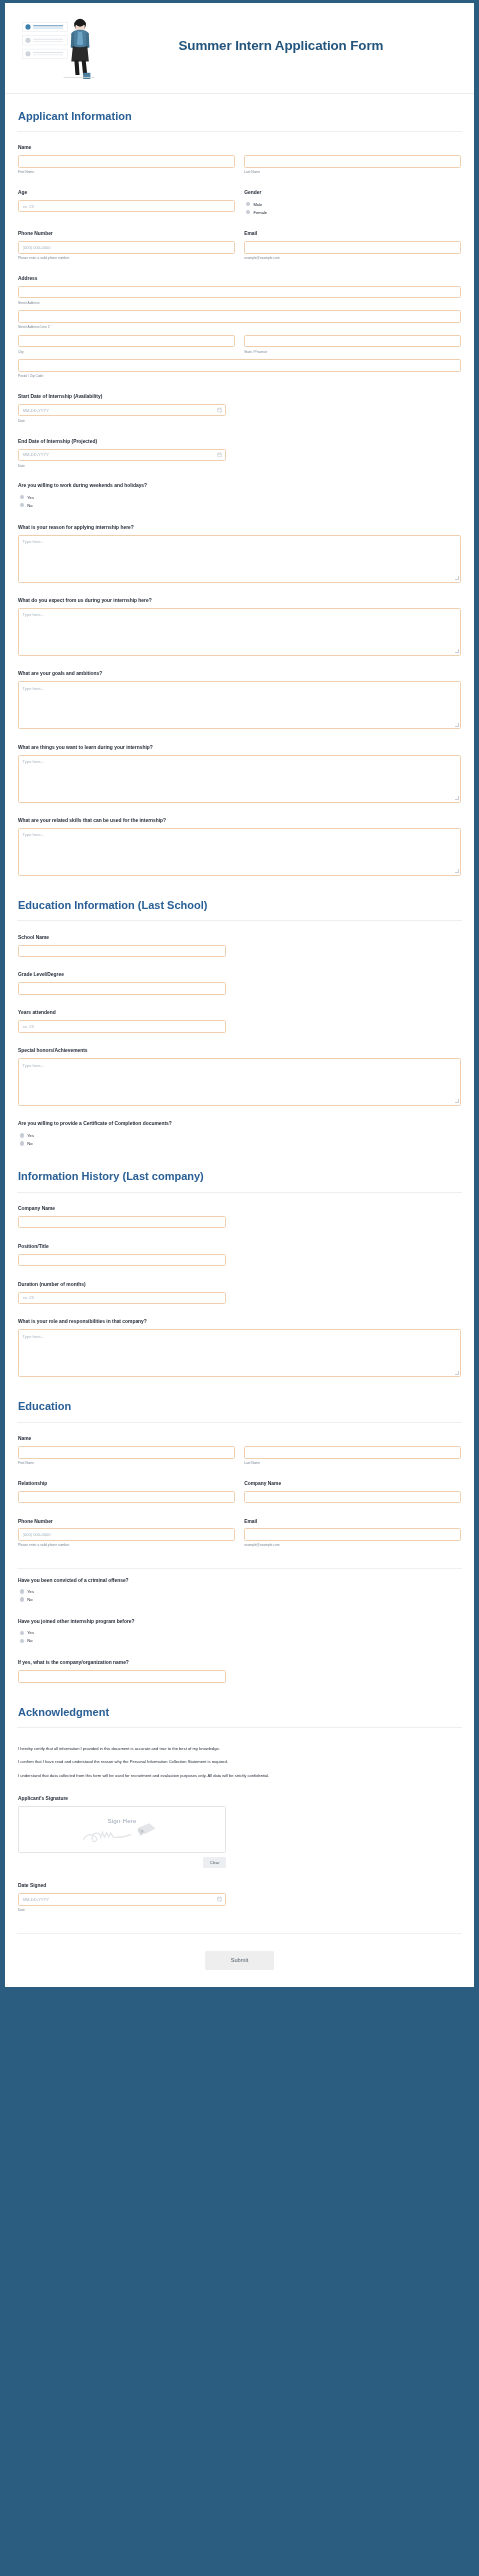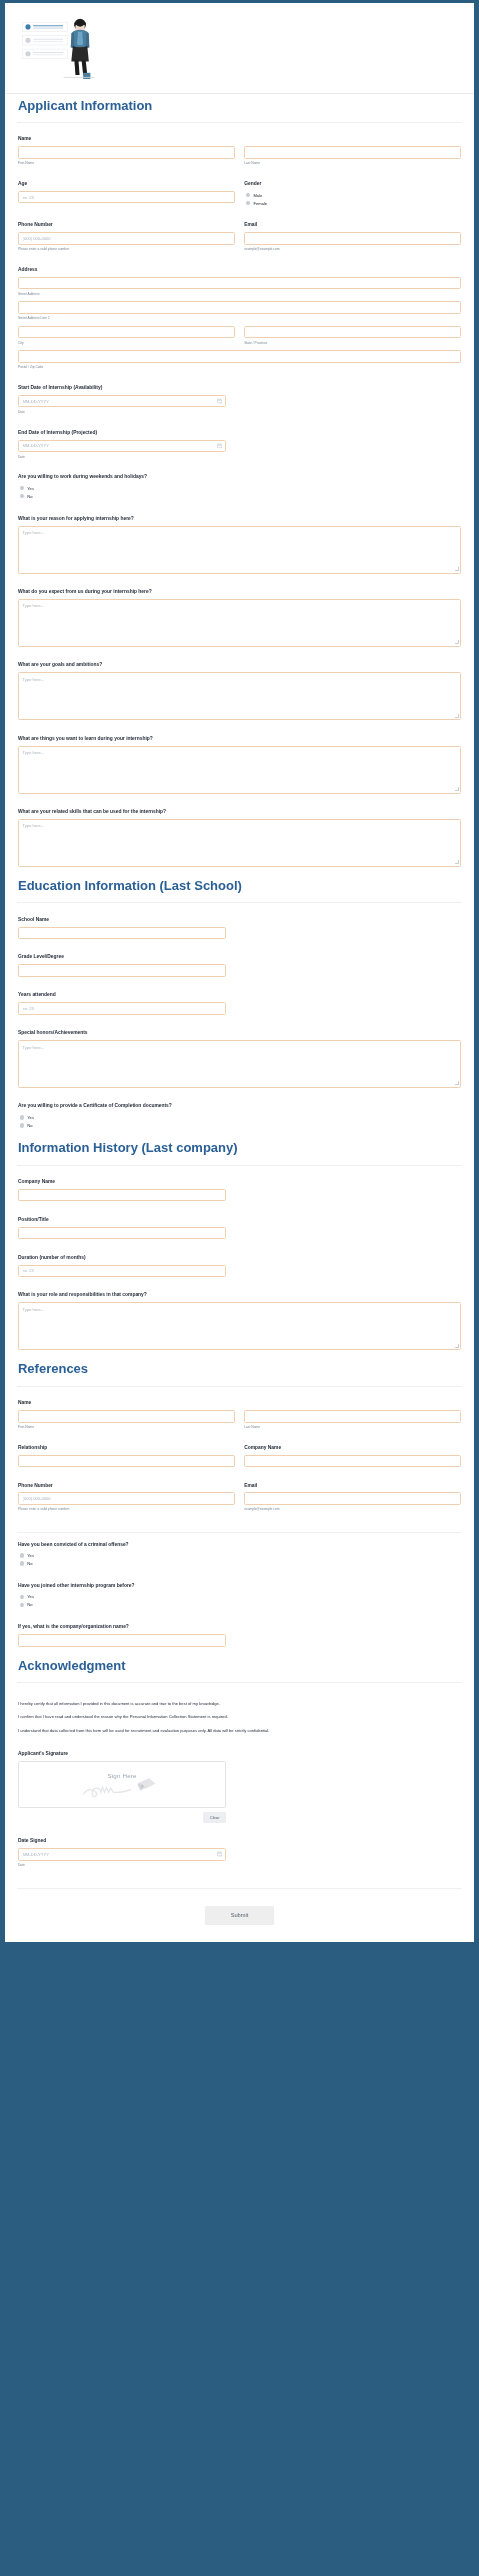--- a/index.html
+++ b/index.html
@@ -42,23 +42,23 @@
     font-weight: bold;
     line-height: 1.35;
     letter-spacing: -0.1px;
     padding-right: 10.3px;
   }
 
   
   .section { padding: 0 12.4px; }
   .section-heading {
     color: #2a6096;
-    font-size: 13px;
+    font-size: 11px;
     font-weight: bold;
-    margin: 4px 0 0 0;
+    margin: 16px 0 0 0;
     padding-left: 1px;
   }
   .section-rule {
     border: 0;
     border-top: 0.5px solid #eeeeee;
     margin: 9.3px 0 5.2px 0;
   }
   .thin-divider {
     border: 0;
     border-top: 0.5px solid #f0f0f0;
@@ -248,20 +248,21 @@
         <path d="M118 37 q4 4 8 0 l2 26 q-6 3 -12 0 z" fill="#6fa5c6"></path>
         <path d="M110 37 l-5 4 l-1 28 l7 2 z" fill="#3f6e8c"></path>
         <path d="M134 37 l5 4 l1 28 l-7 2 z" fill="#3f6e8c"></path>
         <path d="M108 66 q14 5 28 0 l3 30 l-34 0 z" fill="#2a2a2a"></path>
         <path d="M111 94 l8 0 l2 28 l-8 0 z" fill="#1c1c1c"></path>
         <path d="M125 94 l8 0 l3 28 l-8 0 z" fill="#1c1c1c"></path>
         <rect x="128" y="118" width="14" height="12" fill="#4c7e9e"></rect>
         <rect x="90" y="126" width="60" height="1.6" fill="#d5d8dd"></rect>
       </svg>
     </div>
+    <div class="form-title">Summer Intern Application Form</div>
   </div>
 
   <div class="section">
     <div class="section-heading">Applicant Information</div>
     <hr class="section-rule">
 
     <div class="field-block">
       <div class="field-label">Name</div>
       <div class="row">
         <div class="col">
@@ -473,21 +474,21 @@
 
     <div class="field-block">
       <div class="field-label">What is your role and responsibilities in that company?</div>
       <div class="ta-resize">
         <textarea class="textarea-input" placeholder="Type here..." style=""></textarea>
       </div>
     </div>
   </div>
 
   <div class="section">
-    <div class="section-heading">References</div>
+    <div class="section-heading">Education</div>
     <hr class="section-rule">
 
     <div class="field-block">
       <div class="field-label">Name</div>
       <div class="row">
         <div class="col">
           <input class="text-input" type="text" placeholder="" style="">
           <div class="sub-label">First Name</div>
         </div>
         <div class="col">

